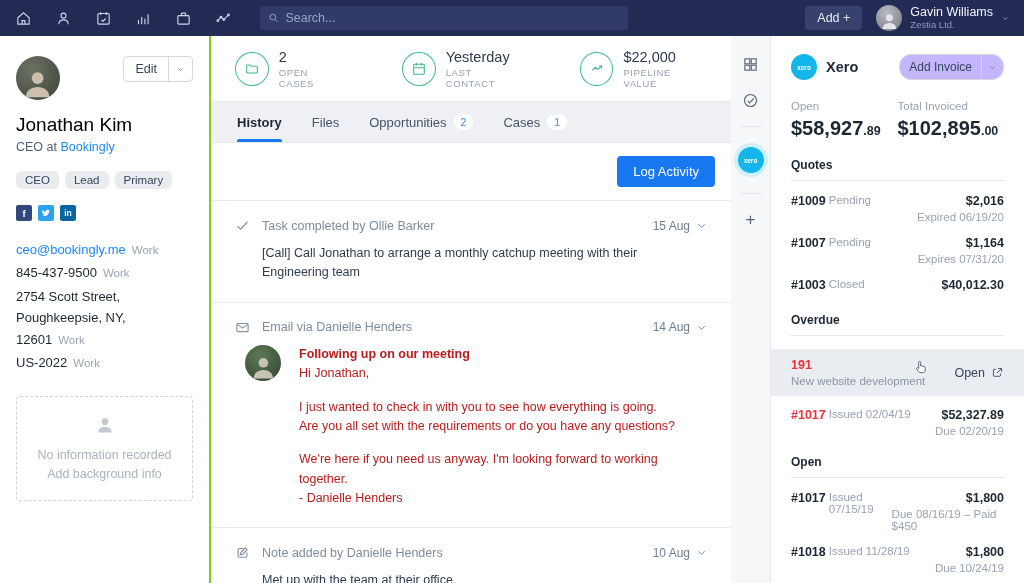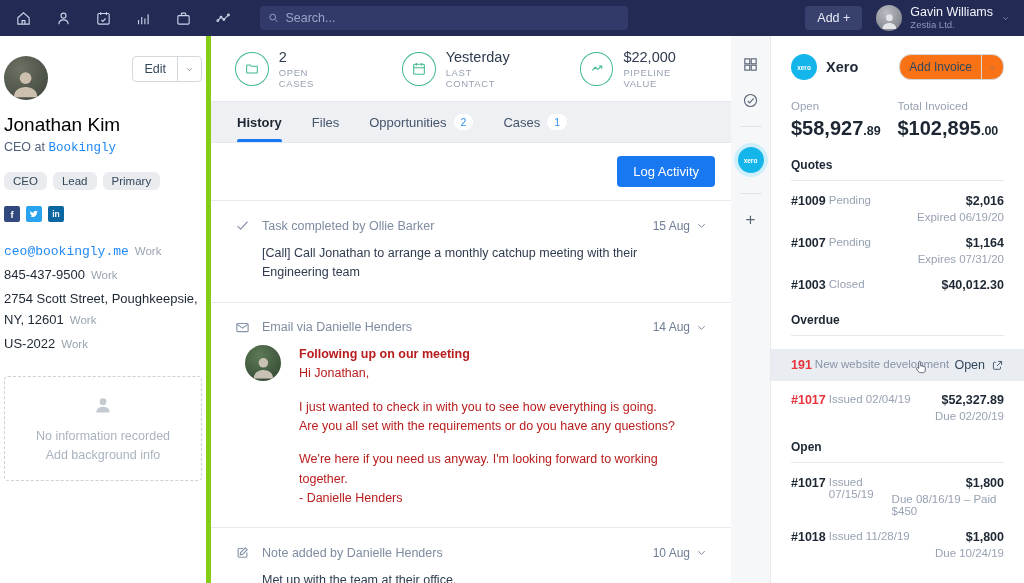--- a/index.html
+++ b/index.html
@@ -28,30 +28,30 @@
   .photo { border-radius:50%; display:flex; align-items:flex-end; justify-content:center; overflow:hidden; flex:0 0 auto; }
   .photo svg { width:80%; height:80%; }
   .photo-jon { background:radial-gradient(circle at 35% 30%, #6b7263, #3c4238); }
   .photo-dan { background:radial-gradient(circle at 40% 30%, #5d7a54, #2f4231); }
   .photo-gav { background:radial-gradient(circle at 40% 30%, #b9bcc2, #73777e); }
 
   
   .content { flex:1; display:flex; min-height:0; }
 
   
-  .sidebar { width:211px; flex:0 0 211px; border-right:5px solid #84cc16; padding:20px 4px; overflow:hidden; }
+  .sidebar { width:211px; flex:0 0 211px; border-right:2px solid #84cc16; padding:20px 16px; overflow:hidden; }
   .side-top { display:flex; justify-content:space-between; align-items:flex-start; }
   .avatar-lg { width:44px; height:44px; }
   .edit-split { display:flex; border:1px solid #d4d9df; border-radius:4px; overflow:hidden; background:#fff; }
   .edit-split .seg { font-size:12.5px; color:#33475b; padding:5px 11px; cursor:pointer; display:flex; align-items:center; }
   .edit-split .seg + .seg { border-left:1px solid #d4d9df; padding:5px 7px; }
   .edit-split .caret { stroke:#6b7686; }
   .person-name { font-size:19px; font-weight:normal; color:#000000; margin-top:14px; }
   .person-role { font-size:12.5px; color:#51607a; margin-top:4px; }
-  .link { color:#1e88f7; text-decoration:none; cursor:pointer;font-family:Liberation Mono, monospace; }
+  .link { color:#1e88f7; text-decoration:none; cursor:pointer; }
   .tags { display:flex; gap:6px; margin-top:17px; }
   .tag { background:#e9ebee; color:#33475b; font-size:11.5px; padding:3px 9px; border-radius:6px; cursor:pointer; }
   .socials { display:flex; gap:6px; margin-top:16px; }
   .soc { width:16px; height:16px; border-radius:2px; color:#fff; font-size:9.5px; font-weight:bold; display:flex; align-items:center; justify-content:center; cursor:pointer; }
   .soc-fb { background:#30487e; }
   .soc-tw { background:#2aa3ef; }
   .soc-tw svg { width:10px; height:10px; fill:#fff; }
   .soc-li { background:#0a66a0; font-size:8.5px; }
   .contact-list { margin-top:18px; font-size:13px; line-height:1.65; color:#1d2733; }
   .contact-list .row { margin-bottom:2px; }
@@ -98,40 +98,40 @@
   .xero-circ { border-radius:50%; background:#13b5ea; color:#fff; display:flex; align-items:center; justify-content:center; font-weight:bold; }
   .rail-xero { width:34px; height:34px; background:#cfeffb; cursor:pointer; }
   .rail-xero .xero-circ { width:26px; height:26px; font-size:6.5px; }
   .rail-plus { font-size:17px; color:#5a6575; cursor:pointer; }
 
   
   .panel { width:253px; flex:0 0 253px; padding:18px 20px; overflow:hidden; }
   .panel-head { display:flex; align-items:center; justify-content:space-between; }
   .panel-title { display:flex; align-items:center; gap:9px; font-size:14.5px; font-weight:bold; color:#1d2733; }
   .panel-title .xero-circ { width:26px; height:26px; font-size:6.5px; }
-  .addinv-split { display:flex; border:1px solid #d4d9df; border-radius:12px; overflow:hidden; background:#f97316;margin-left:6px; }
+  .addinv-split { display:flex; border:1px solid #d4d9df; border-radius:12px; overflow:hidden; background:#c4b5fd;margin-left:6px; }
   .addinv-split .seg { font-size:12px; color:#33475b; padding:5px 9px; cursor:pointer; display:flex; align-items:center; }
   .addinv-split .seg + .seg { border-left:1px solid #d4d9df; padding:5px 6px; }
   .addinv-split .caret { stroke:#6b7686; }
   .xstats { display:flex; margin-top:20px; }
   .xstat { flex:1; }
   .xstat-lbl { font-size:11.5px; color:#98a2b3; }
   .xstat-val { font-size:20px; font-weight:bold; color:#1d2733; margin-top:5px; }
   .cents { font-size:12.5px; }
   .xsection { margin-top:18px; }
   .xsec-head { font-size:12px; font-weight:bold; color:#1d2733; padding-bottom:8px; border-bottom:1px solid #e5e8ec; margin-bottom:13px; }
   .xrow { display:flex; justify-content:space-between; margin-bottom:13px; cursor:pointer; }
   .xrow .l { display:flex; flex-direction:row; gap:3px; }
   .xrow .r { display:flex; flex-direction:column; gap:3px; align-items:flex-end; }
   .xid { font-size:12.5px; font-weight:bold; color:#1d2733; }
   .xid.red { color:#e8323c; }
   .xsub { font-size:11.5px; color:#98a2b3; }
   .xamt { font-size:12.5px; font-weight:bold; color:#1d2733; }
   .project-row { position:relative; margin:0 -20px 12px; padding:9px 20px; background:#e9edf2; display:flex; justify-content:space-between; align-items:center; cursor:pointer; }
-  .project-row .l { display:flex; flex-direction:row; gap:3px; }
+  .project-row .l { display:flex; flex-direction:column; gap:3px; }
   .proj-id { font-size:12.5px; font-weight:bold; color:#e8323c; }
   .proj-name { font-size:11.5px; color:#8a94a6; }
   .open-link { display:flex; align-items:center; gap:6px; font-size:12.5px; color:#33475b; }
   .open-link svg { width:13px; height:13px; stroke:#33475b; fill:none; stroke-width:1.6; }
   .cursor-hand { position:absolute; left:142px; top:10px; width:16px; height:18px; }
 </style>
 </head>
 <body>
 
 <div class="app">

